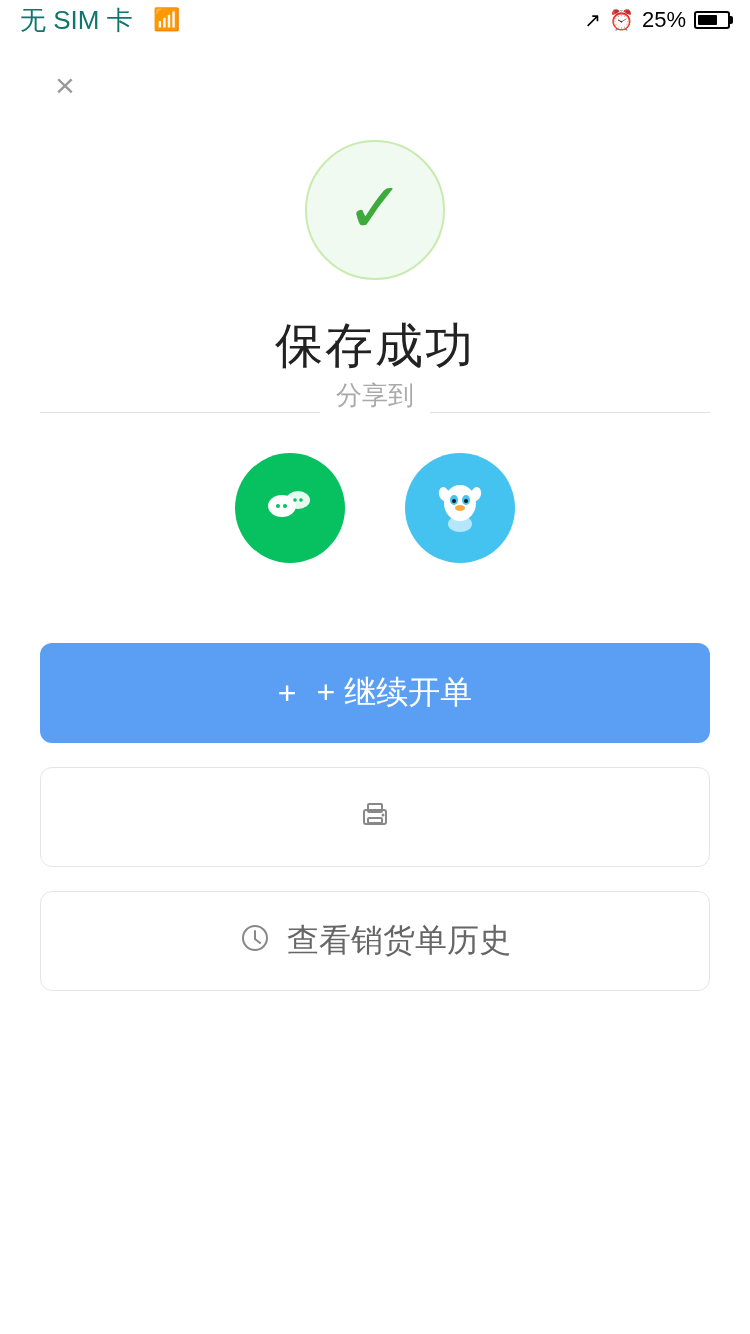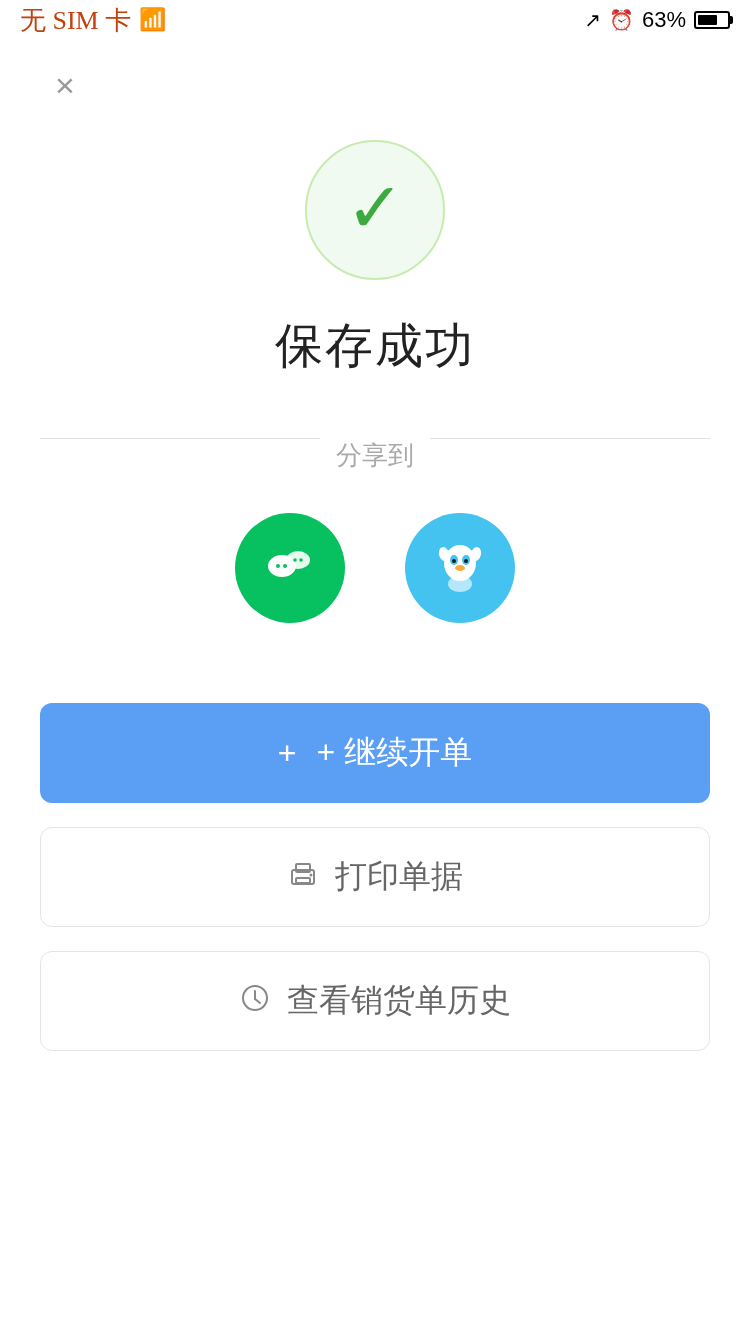--- a/index.html
+++ b/index.html
@@ -19,25 +19,24 @@
       height: 40px;
       display: flex;
       align-items: center;
       justify-content: space-between;
       padding: 0 20px;
       background: #ffffff;
     }
     .status-left {
       display: flex;
       align-items: center;
-      gap: 8px;
+      gap: 21px;
       font-size: 26px;
       font-weight: 400;
-      color: #c2410c;
-      font-family: Liberation Serif, serif;
+      color: #0f766e;
     }
     .wifi-icon {
       font-size: 22px;
     }
     .status-center {
       font-size: 28px;
       font-weight: 600;
       color: #000;
     }
     .status-right {
@@ -131,22 +130,21 @@
       font-size: 48px;
       font-weight: 500;
       color: #222;
       letter-spacing: 2px;
     }
 
     
     .share-divider {
       width: 100%;
       display: flex;
-      align-items: flex-start;
-      margin-top: 60px;
+      align-items: flex-end;
       gap: 16px;
     }
     .divider-line {
       flex: 1;
       height: 1px;
       background: #e0e0e0;
     }
     .share-label {
       font-size: 26px;
       color: #aaa;
@@ -221,21 +219,21 @@
 <body>
 
 <div class="status-bar">
   <div class="status-left">
     <span>无 SIM 卡</span>
     <span class="wifi-icon">📶</span>
   </div>
   <div class="status-right">
     <span style="font-size:20px;">↗</span>
     <span style="font-size:20px;">⏰</span>
-    <span>63%</span>
+    <span>25%</span>
     <div class="battery-container">
       <div class="battery-icon">
         <div class="battery-fill"></div>
       </div>
     </div>
   </div>
 </div>
 
 <div class="main-content">
 
@@ -301,21 +299,20 @@
     <button class="action-btn btn-secondary">
       <span style="font-size:30px; color:#888;">
         
         <svg width="32" height="32" viewBox="0 0 32 32" fill="none" xmlns="http://www.w3.org/2000/svg">
           <rect x="5" y="12" width="22" height="14" rx="2" fill="none" stroke="#888" stroke-width="2"></rect>
           <rect x="9" y="6" width="14" height="8" rx="1" fill="none" stroke="#888" stroke-width="2"></rect>
           <rect x="9" y="20" width="14" height="5" rx="1" fill="none" stroke="#888" stroke-width="2"></rect>
           <circle cx="24" cy="17" r="1.5" fill="#888"></circle>
         </svg>
       </span>
-      <span>打印单据</span>
     </button>
 
     <button class="action-btn btn-secondary">
       <span style="font-size:30px; color:#888;">
         
         <svg width="32" height="32" viewBox="0 0 32 32" fill="none" xmlns="http://www.w3.org/2000/svg">
           <circle cx="16" cy="16" r="12" stroke="#888" stroke-width="2" fill="none"></circle>
           <line x1="16" y1="9" x2="16" y2="17" stroke="#888" stroke-width="2" stroke-linecap="round"></line>
           <line x1="16" y1="17" x2="21" y2="21" stroke="#888" stroke-width="2" stroke-linecap="round"></line>
         </svg>

